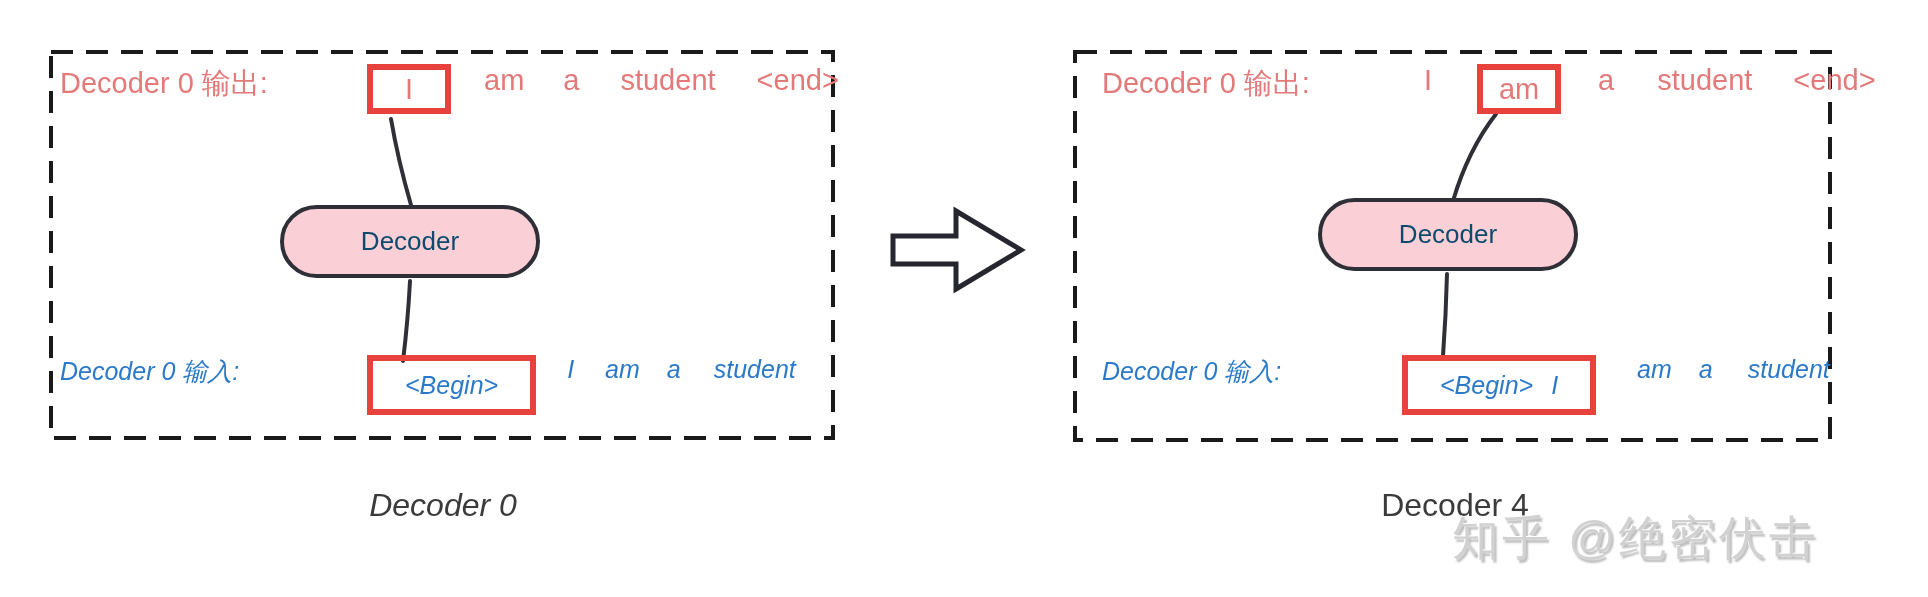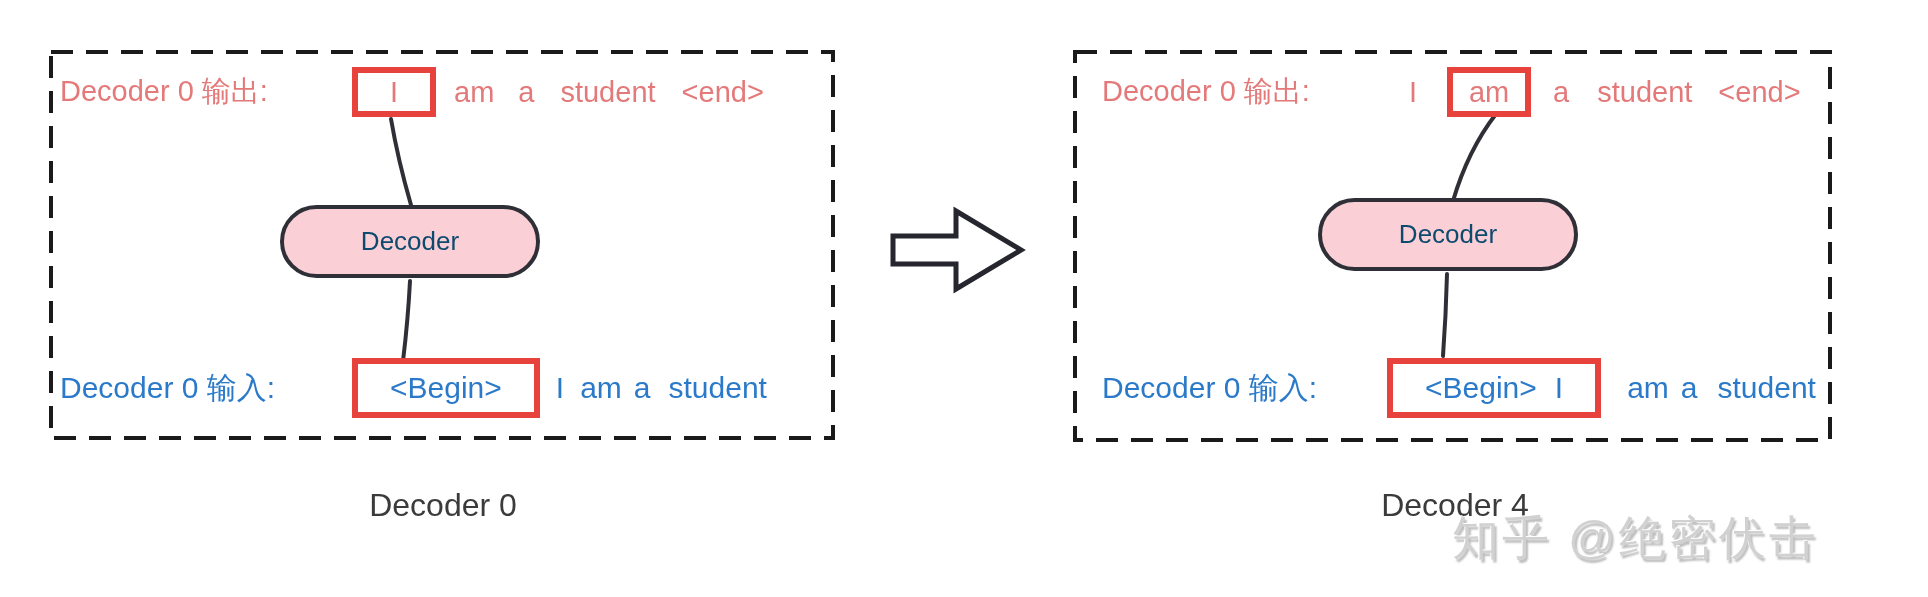--- a/index.html
+++ b/index.html
@@ -10,23 +10,23 @@
   .canvas{
     position:relative; width:1928px; height:597px; background:#fff;
     font-family:"Liberation Sans","DejaVu Sans",sans-serif; overflow:hidden;
   }
   svg.layer{position:absolute;left:0;top:0;width:1928px;height:597px;}
 
   .panel{position:absolute;top:52px;height:386px;}
   .panel.left{left:51px;width:782px;}
   .panel.right{left:1075px;width:755px;}
 
-  .row{position:absolute;left:0;right:0;display:flex;align-items:center;white-space:nowrap;}
+  .row{position:absolute;left:0;right:0;display:flex;white-space:nowrap;gap:15px;}
   .row.output{top:12px;height:56px;font-size:29px;color:var(--salmon);}
-  .row.input{top:303px;height:66px;font-size:30px;color:var(--blue);}
+  .row.input{top:303px;height:66px;font-size:25px;color:var(--blue);font-style:italic;}
   .lbl{display:inline-block;width:265px;flex:0 0 265px;white-space:nowrap;}
   .panel.left .row{padding-left:9px;}
   .panel.right .row{padding-left:27px;}
 
   .tok{display:inline-block;}
   .tokbox{
     display:inline-flex;align-items:center;justify-content:center;
     border:6px solid var(--boxred);box-sizing:border-box;background:transparent;
   }
   .tokbox.out{height:50px;min-width:84px;padding:0 14px;}
@@ -42,21 +42,21 @@
     background:var(--pillfill);box-sizing:border-box;
     font-size:26px;color:#0c4a6e;
   }
   .panel.left .pill{left:229px;top:153px;}
   .panel.right .pill{left:243px;top:146px;}
 
   .caption{
     position:absolute;top:487px;transform:translateX(-50%);
     font-size:32px;color:var(--caption);white-space:nowrap;
   }
-  .caption.c-left{left:443px;}
+  .caption.c-left{left:443px;font-style:italic;}
   .caption.c-right{left:1455px;}
 
   .watermark{
     position:absolute;left:1452px;top:507px;
     font-size:47px;letter-spacing:3px;color:var(--wm);white-space:nowrap;
     text-shadow:-1px -1px 0 #ffffff, 2px 3px 2px #b9b9b9;
     opacity:.95;
   }
 </style>
 </head>

